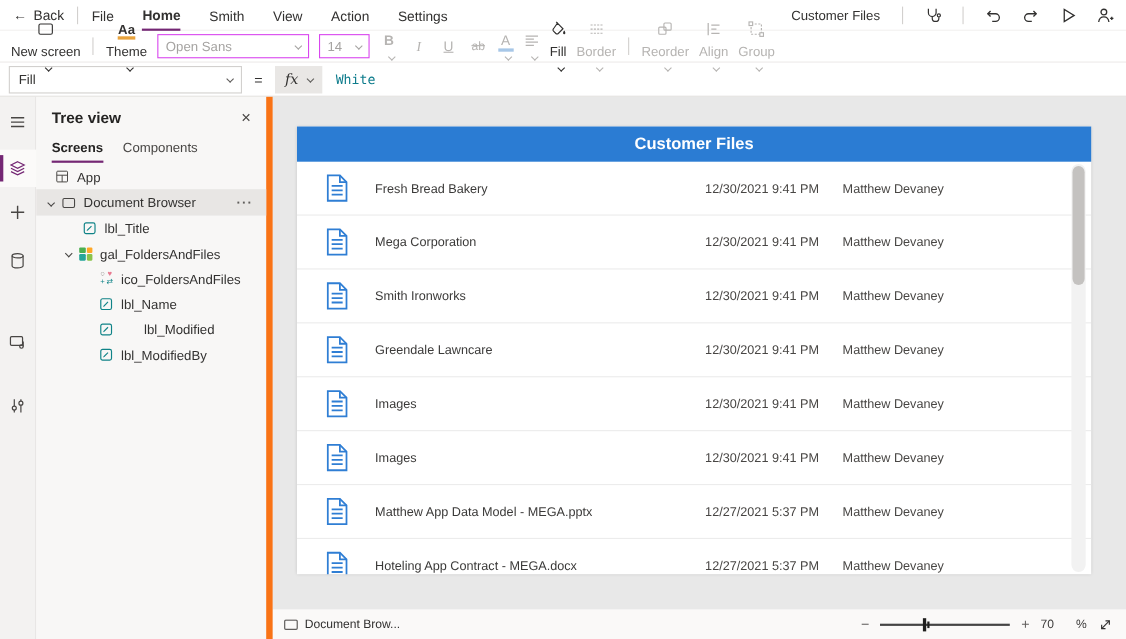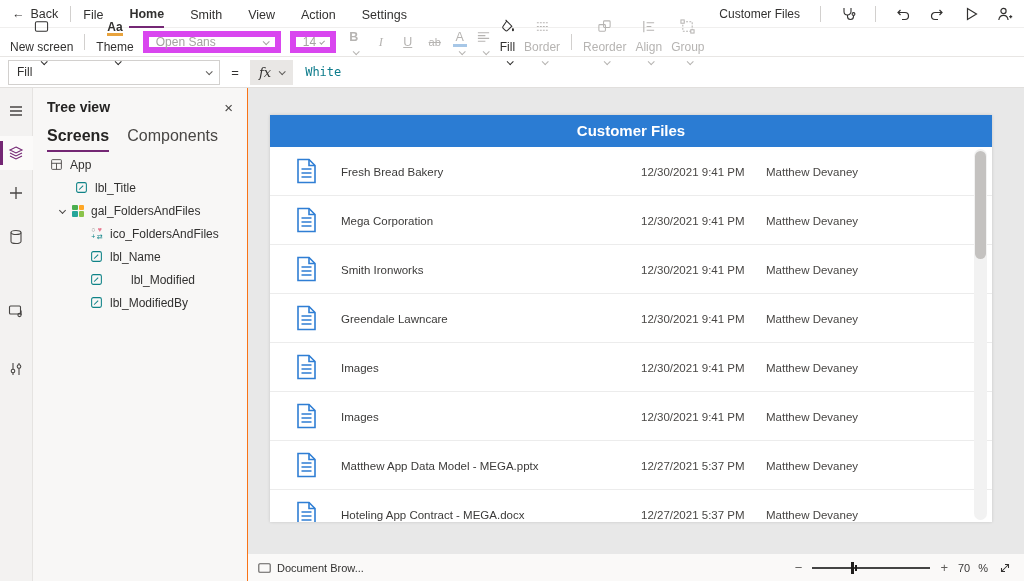--- a/index.html
+++ b/index.html
@@ -17,21 +17,21 @@
   .top-right { display:flex; align-items:center; gap:16px; }
   .top-title { font-size:12px; color:#323130; margin-right:2px; }
   .tb-ico { width:18px; height:18px; display:flex; align-items:center; justify-content:center; color:#323130; cursor:pointer; }
   .tb-ico svg { width:16px; height:16px; }
 
   
   .toolbar { height:29px; display:flex; align-items:center; padding:0 10px; gap:9px; background:#fff; border-bottom:1px solid #e8e6e4; }
   .tool-btn { display:flex; align-items:center; gap:6px; font-size:12px; color:#323130; cursor:pointer; white-space:nowrap;flex-direction:column; }
   .tool-btn svg { width:15px; height:15px; }
   .dis { color:#b6b4b2 !important; }
-  .selbox { border:6px solid #d946ef; height:22px; display:flex; align-items:center; justify-content:space-between; padding:0 7px; color:#a5a3a1; font-size:12px; background:#fff; }
+  .selbox { border:1px solid #d946ef; height:22px; display:flex; align-items:center; justify-content:space-between; padding:0 7px; color:#a5a3a1; font-size:12px; background:#fff; }
   .selbox.font { width:138px; }
   .selbox.size { width:46px; }
   .chev { display:inline-block; width:5px; height:5px; border-right:1.2px solid currentColor; border-bottom:1.2px solid currentColor; transform:rotate(45deg) translateY(-1px); margin-left:4px; }
   .fmt { font-size:12.5px; width:18px; text-align:center; }
   .aa-icon { position:relative; font-size:12px; font-weight:600; color:#323130; }
   .aa-icon::after { content:""; position:absolute; left:0; right:0; bottom:-2px; height:3px; background:#e8a33d; }
   .a-color { position:relative; font-size:12.5px; width:14px; text-align:center; }
   .a-color::after { content:""; position:absolute; left:0; right:0; bottom:-3px; height:3px; background:#a7c7e7; }
 
   
@@ -44,26 +44,26 @@
 
   
   .body { display:flex; height:493px; }
 
   .rail { width:33px; background:#f3f2f1; border-right:1px solid #e5e3e1; display:flex; flex-direction:column; align-items:center; }
   .rail-item { width:33px; height:34px; display:flex; align-items:center; justify-content:center; color:#484644; position:relative; cursor:pointer; }
   .rail-item svg { width:16px; height:16px; }
   .rail-item.active { background:#fbfaf9; color:#742774; }
   .rail-item.active::before { content:""; position:absolute; left:0; top:5px; bottom:5px; width:3px; background:#742774; }
 
-  .panel { width:215px; background:#f8f7f6; border-right:1px solid #f97316; }
+  .panel { width:215px; background:#f8f7f6; border-right:6px solid #f97316; }
   .panel-head { display:flex; align-items:center; justify-content:space-between; padding:11px 14px 6px; }
   .panel-title { font-size:14px; font-weight:700; color:#252423; }
   .close-x { font-size:15px; color:#484644; cursor:pointer; line-height:1; }
   .tabs { display:flex; gap:18px; padding:2px 14px 0; border-bottom:1px solid transparent; }
-  .tab { font-size:16px; color:#484644; padding:4px 0 5px; cursor:pointer; }
+  .tab { font-size:12px; color:#484644; padding:4px 0 5px; cursor:pointer; }
   .tab.active { color:#252423; font-weight:700; border-bottom:2px solid #742774; }
   .searchbox { margin:9px 13px 8px; height:24px; background:#fff; border:1px solid #605e5c; border-radius:2px; display:flex; align-items:center; padding:0 7px; gap:6px; }
   .searchbox svg { width:12px; height:12px; color:#605e5c; flex:none; }
   .searchbox input { border:none; outline:none; background:transparent; font-size:12px; width:100%; color:#323130; font-family:"Liberation Sans", sans-serif; }
   .searchbox input::placeholder { color:#605e5c; }
 
   .trow { height:23px; display:flex; align-items:center; gap:7px; font-size:12px; color:#323130; cursor:pointer; }
   .trow.selected { background:#e8e6e4; height:24px; }
   .tchev { width:5px; height:5px; border-right:1.2px solid #484644; border-bottom:1.2px solid #484644; transform:rotate(45deg); flex:none; }
   .ticon { display:flex; align-items:center; justify-content:center; flex:none; }
@@ -90,21 +90,21 @@
   
   .statusbar { height:27px; background:#faf9f8; display:flex; align-items:center; padding:0 12px 0 10px; gap:10px; }
   .sb-left { display:flex; align-items:center; gap:6px; font-size:11px; color:#323130; cursor:pointer; }
   .sb-left svg { width:13px; height:10px; color:#605e5c; }
   .sb-spacer { flex:1; }
   .zoom-ctrl { display:flex; align-items:center; gap:10px; color:#3b3a39; }
   .zbtn { font-size:13px; cursor:pointer; color:#605e5c; }
   .ztrack { width:118px; height:2px; background:#444; position:relative; cursor:pointer; }
   .zthumb { position:absolute; left:33%; top:-5px; width:3px; height:12px; background:#1f1e1d; }
   .zthumb::after { content:""; position:absolute; left:4px; top:3px; width:2px; height:6px; background:#1f1e1d; }
-  .zval { font-size:11px; color:#3b3a39; display:flex; gap:8px; }
+  .zval { font-size:11px; color:#3b3a39; display:flex; gap:20px; }
   .fit-ico { width:14px; height:14px; color:#323130; cursor:pointer; }
 </style>
 </head>
 <body>
 
 <div class="app">
 
   <header class="topbar">
     <div class="back">
       <span>←</span>
@@ -309,20 +309,30 @@
         <div class="trow" style="padding-left:17px;">
           <span class="ticon">
             <svg viewBox="0 0 16 16" fill="none" stroke="#484644" stroke-width="1.1">
                 <rect x="2" y="2" width="12" height="12" rx="1"></rect>
                 <path d="M2 6.5h12M8 6.5V14"></path>
               </svg>
           </span>
           <span>App</span>
         </div>
 
+        <div class="trow selected" style="padding-left:11px;">
+          <span class="tchev"></span>
+          <span class="ticon">
+            <svg viewBox="0 0 16 16" fill="none" stroke="#484644" stroke-width="1.2">
+                <rect x="1.5" y="3" width="13" height="10" rx="1.5"></rect>
+              </svg>
+          </span>
+          <span>Document Browser</span>
+          <span class="tellipsis">···</span>
+        </div>
 
         <div class="trow" style="padding-left:42px;">
           <span class="ticon">
             <svg viewBox="0 0 16 16" fill="none" stroke="#0f8387" stroke-width="1.3">
                 <rect x="2" y="2" width="12" height="12" rx="2"></rect>
                 <path d="M6 10.5 10.5 6l-.9-.9L5 9.7l-.3 1.4z" fill="#0f8387" stroke="none"></path>
               </svg>
           </span>
           <span>lbl_Title</span>
         </div>

